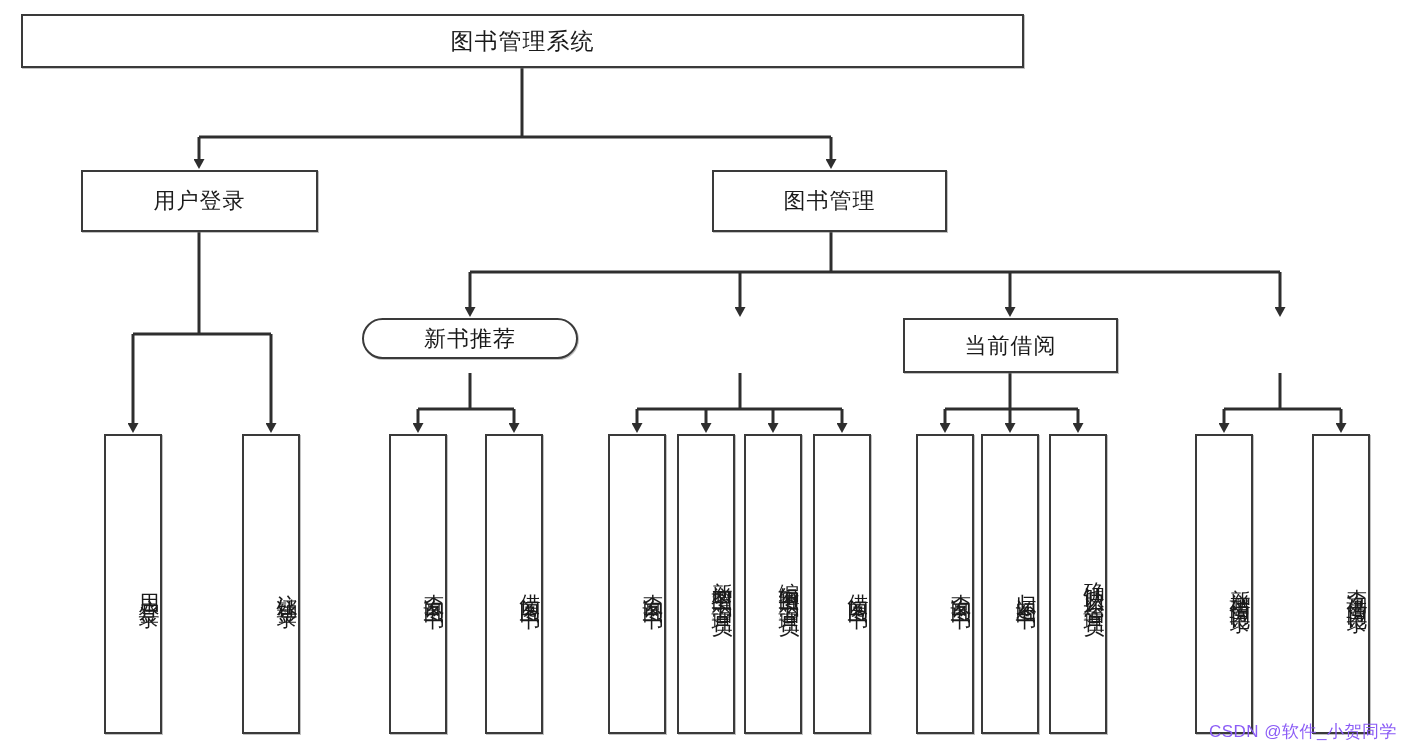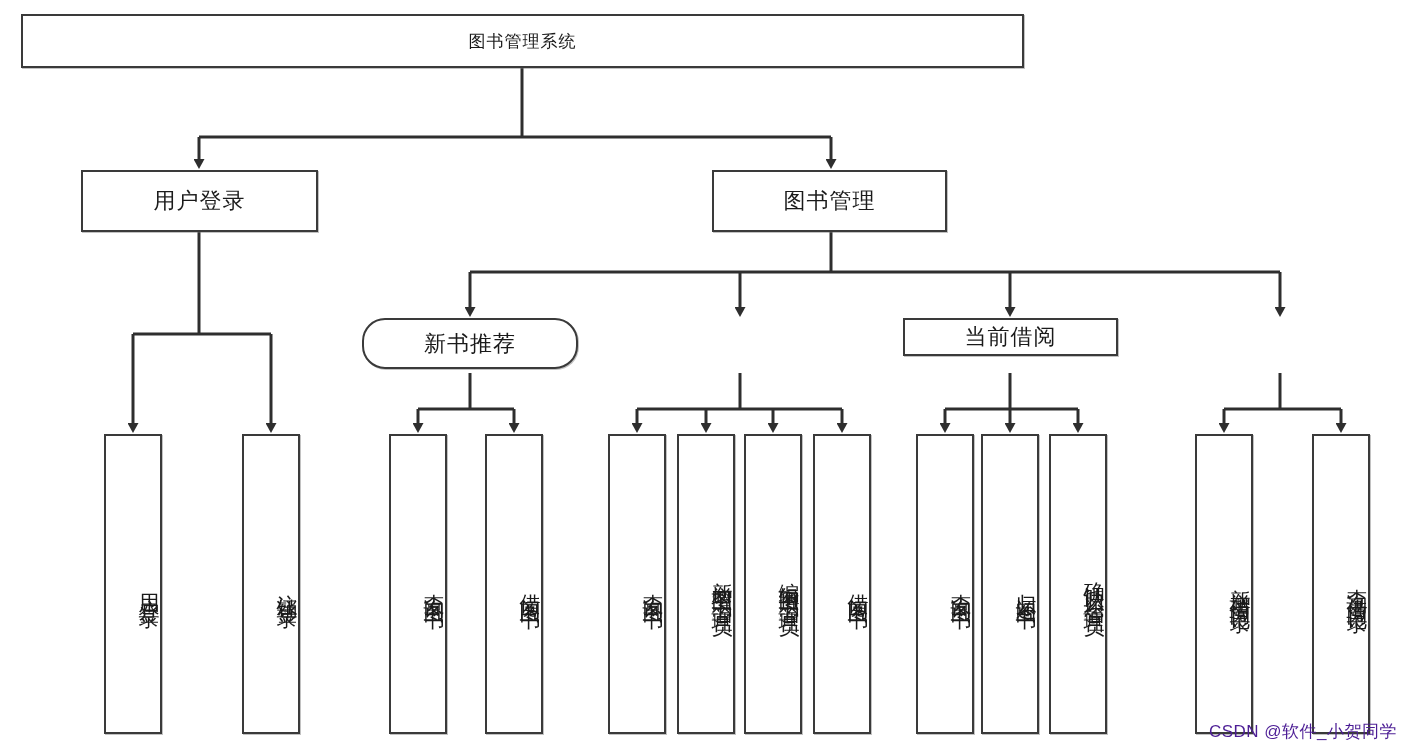--- a/index.html
+++ b/index.html
@@ -20,42 +20,42 @@
     display:flex;
     align-items:center;
     justify-content:center;
     color:#1a1a1a;
     box-shadow:1px 1px 0 rgba(120,120,120,.45);
   }
   .node.h{
     font-size:22px;
     letter-spacing:1px;
   }
-  .node.root{font-size:17px;}
+  .node.root{font-size:23px;}
   .node.leaf{
     writing-mode:vertical-rl;
     text-orientation:upright;
     font-size:21px;
     letter-spacing:5px;
     align-items:flex-start;
     justify-content:center;
     padding-top:6px;
     line-height:1;
   }
   .leaf-text{
     writing-mode:vertical-rl;
     text-orientation:upright;
     white-space:nowrap;
   }
   .watermark{
     position:absolute;
     right:8px;
     bottom:4px;
     font-size:17px;
-    color:#4c1d95;
+    color:#8b5cf6;
     letter-spacing:.5px;
     white-space:nowrap;
   }
 </style>
 </head>
 <body>
 
 <div id="canvas">
 
   <svg class="lines" viewBox="0 0 1405 747" xmlns="http://www.w3.org/2000/svg">
@@ -106,22 +106,22 @@
       <path d="M1224,409 L1224,424" marker-end="url(#arrow)"></path>
       <path d="M1341,409 L1341,424" marker-end="url(#arrow)"></path>
     </g>
   </svg>
 
   <div class="node h root" style="left:21px;top:14px;width:1003px;height:54px;">图书管理系统</div>
 
   <div class="node h" style="left:81px;top:170px;width:237px;height:62px;">用户登录</div>
   <div class="node h" style="left:712px;top:170px;width:235px;height:62px;">图书管理</div>
 
-  <div class="node h" style="left:362px;top:318px;width:216px;height:51px;border-radius:23px;">新书推荐</div>
-  <div class="node h" style="left:903px;top:318px;width:215px;height:38px;">当前借阅</div>
+  <div class="node h" style="left:362px;top:318px;width:216px;height:41px;border-radius:23px;">新书推荐</div>
+  <div class="node h" style="left:903px;top:318px;width:215px;height:55px;">当前借阅</div>
 
   <div class="node leaf" style="left:104px;top:434px;width:58px;height:300px;">
     <span class="leaf-text">用户登录</span>
   </div>
   <div class="node leaf" style="left:242px;top:434px;width:58px;height:300px;">
     <span class="leaf-text">注销登录</span>
   </div>
 
   <div class="node leaf" style="left:389px;top:434px;width:58px;height:300px;">
     <span class="leaf-text">查询图书</span>

